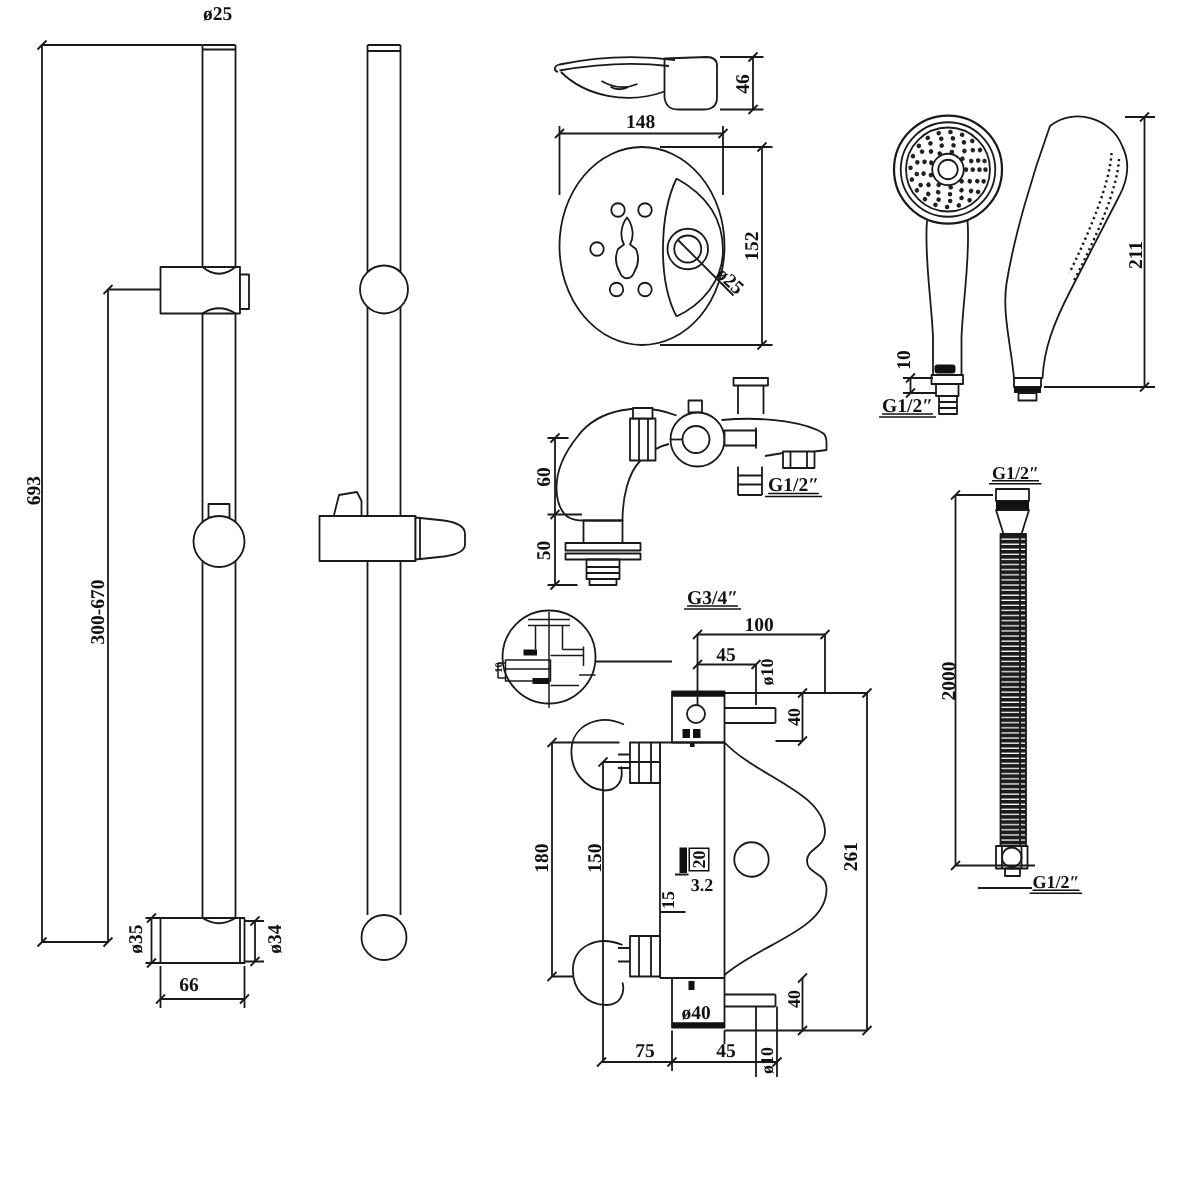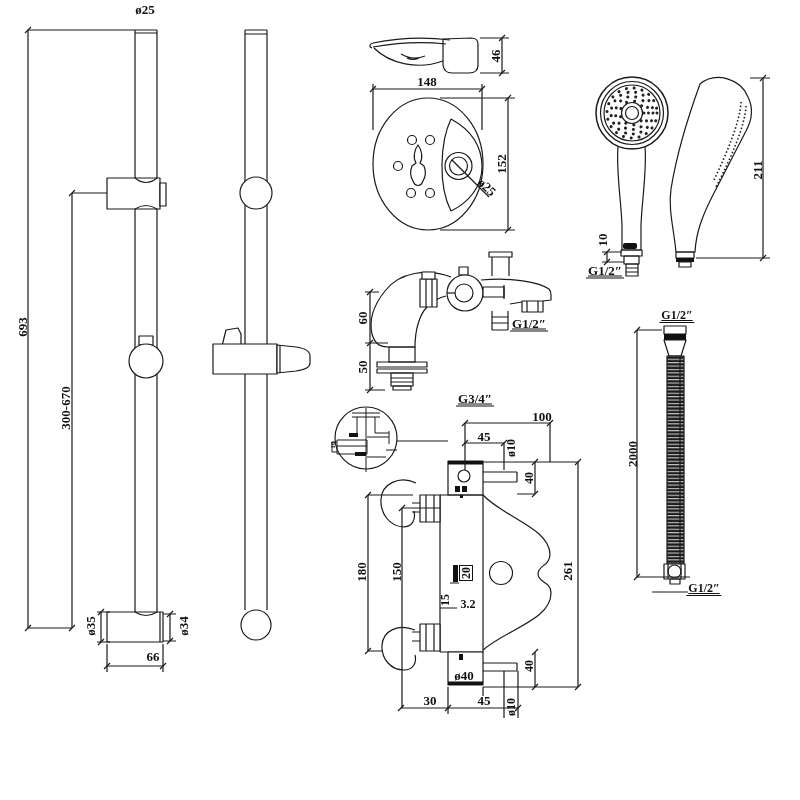--- a/index.html
+++ b/index.html
@@ -182,51 +182,51 @@
     <rect x="349" y="433" width="9" height="4" fill="#111" stroke="none"></rect>
     <rect x="355" y="452" width="11" height="4" fill="#111" stroke="none"></rect>
   </g>
 </svg>
 
 <div class="lbl" style="left:145px;top:9px;">ø25</div>
 <div class="lbl rot" style="left:22px;top:327px;">693</div>
 <div class="lbl rot" style="left:65px;top:408px;">300-670</div>
 <div class="lbl rot" style="left:90px;top:626px;">ø35</div>
 <div class="lbl rot" style="left:183px;top:626px;">ø34</div>
-<div class="lbl" style="left:153px;top:656px;">66</div>
+<div class="lbl" style="left:126px;top:656px;">66</div>
 
 <div class="lbl rot" style="left:495px;top:56px;">46</div>
 <div class="lbl" style="left:427px;top:81px;">148</div>
 <div class="lbl rot" style="left:501px;top:164px;">152</div>
 <div class="lbl rot45" style="left:487px;top:187px;">ø25</div>
 
 <div class="lbl rot" style="left:602px;top:240px;">10</div>
 <div class="lbl und" style="left:605px;top:271px;">G1/2″</div>
 <div class="lbl rot" style="left:757px;top:170px;">211</div>
 
 <div class="lbl rot" style="left:362px;top:318px;">60</div>
 <div class="lbl rot" style="left:362px;top:367px;">50</div>
 <div class="lbl und" style="left:529px;top:324px;">G1/2″</div>
 <div class="lbl und" style="left:431px;top:399px;margin-left:44px;">G3/4″</div>
 
 <div class="lbl und sm" style="left:677px;top:316px;">G1/2″</div>
 <div class="lbl rot" style="left:632px;top:454px;">2000</div>
 <div class="lbl und sm" style="left:704px;top:589px;">G1/2″</div>
 
-<div class="lbl" style="left:506px;top:416px;margin-left:36px;">100</div>
+<div class="lbl" style="left:506px;top:416px;">100</div>
 <div class="lbl" style="left:484px;top:436px;">45</div>
 <div class="lbl rot sm" style="left:511px;top:448px;">ø10</div>
 <div class="lbl rot sm" style="left:529px;top:478px;">40</div>
 <div class="lbl rot" style="left:361px;top:572px;">180</div>
 <div class="lbl rot" style="left:396px;top:572px;">150</div>
 <div class="lbl rot" style="left:567px;top:571px;">261</div>
 <div class="lbl rot box sm" style="left:466px;top:573px;">20</div>
-<div class="lbl sm" style="left:468px;top:604px;">3.2</div>
+<div class="lbl sm" style="left:468px;top:590px;">3.2</div>
 <div class="lbl rot sm" style="left:445px;top:600px;">15</div>
 <div class="lbl rot sm" style="left:529px;top:666px;">40</div>
 <div class="lbl" style="left:464px;top:675px;">ø40</div>
-<div class="lbl" style="left:430px;top:700px;">30</div>
+<div class="lbl" style="left:430px;top:700px;">75</div>
 <div class="lbl" style="left:484px;top:700px;">45</div>
 <div class="lbl rot sm" style="left:511px;top:707px;">ø10</div>
 
 <div class="lbl rot tiny" style="left:333px;top:445px;">10</div>
 
 </div>
 
 </body></html>

